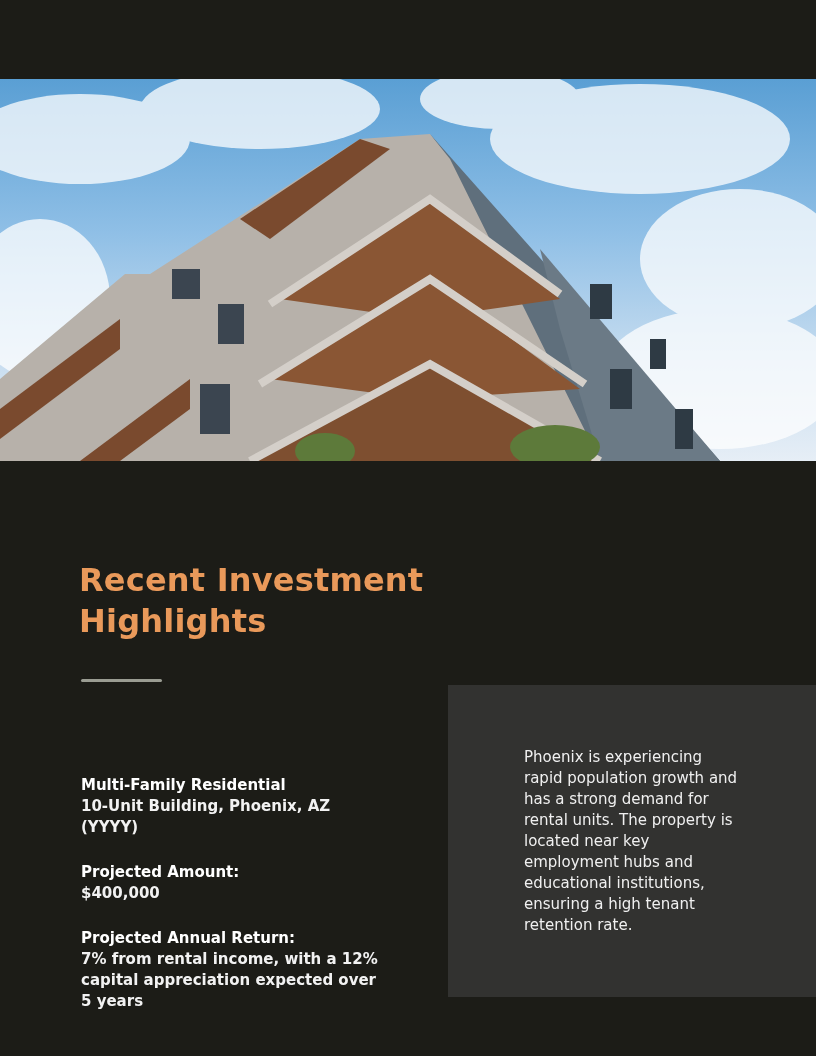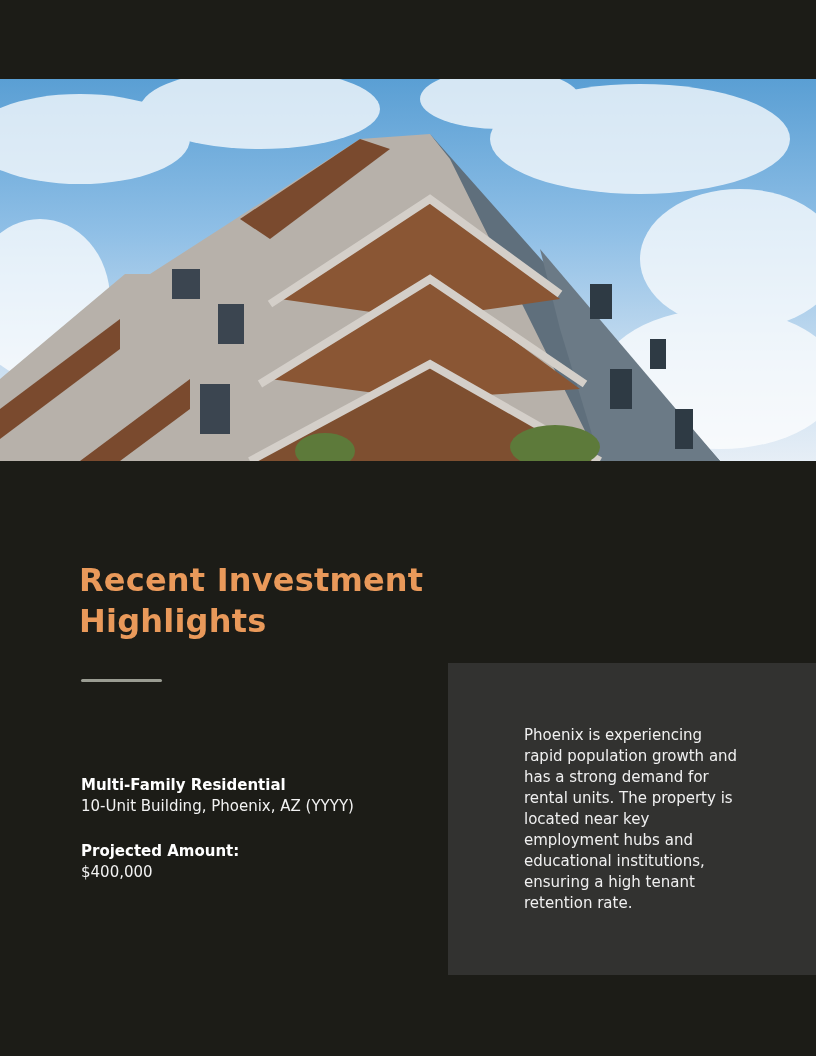--- a/index.html
+++ b/index.html
@@ -23,23 +23,23 @@
   .divider {
     position: absolute; left: 81px; top: 679px; width: 81px; height: 3px;
     background: #9a9c92; border-radius: 2px;
   }
   .details {
     position: absolute; left: 81px; top: 735px; width: 300px;
     color: #ffffff; font-size: 15px; line-height: 21px; margin-top: 40px;
   }
   .details .block { margin-bottom: 24px; }
   .details .label { font-weight: bold; display: block; }
-  .details .value { display: block; color: #f2f2f2; }
+  .details .value { display: block; color: #f2f2f2; font-weight: bold; }
   .side-box {
-    position: absolute; left: 448px; top: 663px; width: 368px; height: 312px;
+    position: absolute; left: 448px; top: 685px; width: 368px; height: 312px;
     background: #323230;
   }
   .side-text {
     position: absolute; left: 76px; top: 62px; width: 220px;
     color: #f0f0f0; font-size: 15px; line-height: 21px;
   }
 </style>
 </head>
 <body>
 
@@ -94,17 +94,21 @@
 
 <div class="details">
   <div class="block">
     <span class="label">Multi-Family Residential</span>
     <span class="value">10-Unit Building, Phoenix, AZ (YYYY)</span>
   </div>
   <div class="block">
     <span class="label">Projected Amount:</span>
     <span class="value">$400,000</span>
   </div>
+  <div class="block">
+    <span class="label">Projected Annual Return:</span>
+    <span class="value">7% from rental income, with a 12% capital appreciation expected over 5 years</span>
+  </div>
 </div>
 
 <div class="side-box">
   <div class="side-text">Phoenix is experiencing rapid population growth and has a strong demand for rental units. The property is located near key employment hubs and educational institutions, ensuring a high tenant retention rate.</div>
 </div>
 
 </body></html>

